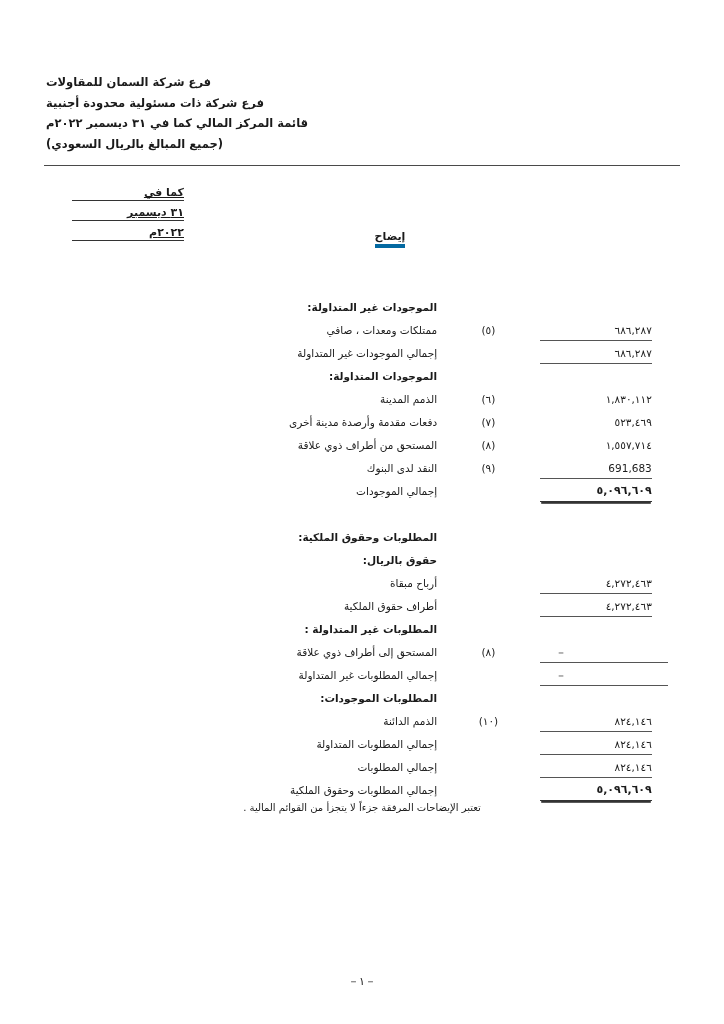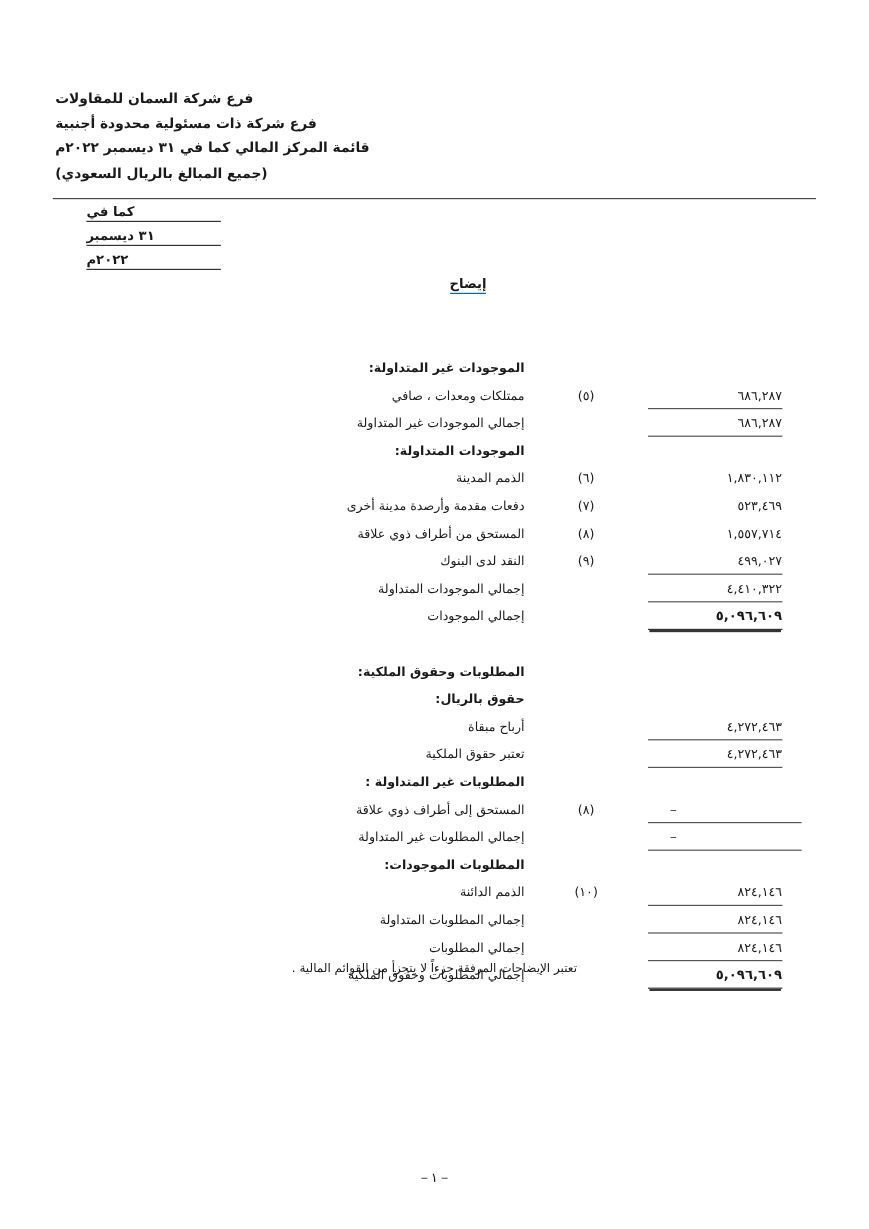--- a/index.html
+++ b/index.html
@@ -41,24 +41,25 @@
     top: 165px;
     left: 44px;
     width: 636px;
     height: 0;
     border-top: 1.3px solid #4a4a4a;
   }
 
   
   .colhead-amount {
     position: absolute;
-    top: 170px;
+    top: 186px;
     left: 72px;
     width: 112px;
-    text-align: left;
+    text-align: right;
+    text-decoration: underline;
   }
   .colhead-amount .ch {
     font-size: 11px;
     font-weight: bold;
     line-height: 13px;
     padding-bottom: 1px;
     margin-bottom: 5px;
     display: block;
     border-bottom: 1px solid #333;
     white-space: nowrap;
@@ -67,21 +68,21 @@
     position: absolute;
     top: 230px;
     left: 355px;
     width: 70px;
     text-align: center;
     font-size: 11px;
     font-weight: bold;
     line-height: 13px;
   }
   .colhead-note span {
-    border-bottom: 1px solid #0369a1;
+    border-bottom: 4px solid #0369a1;
     padding-bottom: 1px;
   }
 
   
   .statement {
     position: absolute;
     top: 268px;
     left: 44px;
     width: 636px;
   }
@@ -237,28 +238,21 @@
         <div class="lbl">المستحق من أطراف ذوي علاقة</div>
         <div class="note">(٨)</div>
         <div class="amt">
           <span class="v">١,٥٥٧,٧١٤</span>
         </div>
       </div>
       <div class="row">
         <div class="lbl">النقد لدى البنوك</div>
         <div class="note">(٩)</div>
         <div class="amt rule-single">
-          <span class="v">٤٩٩,٠٢٧</span>
-        </div>
-      </div>
-      <div class="row">
-        <div class="lbl">إجمالي الموجودات المتداولة</div>
-        <div class="note"></div>
-        <div class="amt rule-single">
-          <span class="v">٤,٤١٠,٣٢٢</span>
+          <span class="v">691,683</span>
         </div>
       </div>
       <div class="row gap-lg">
         <div class="lbl">إجمالي الموجودات</div>
         <div class="note"></div>
         <div class="amt rule-double bold">
           <span class="v">٥,٠٩٦,٦٠٩</span>
         </div>
       </div>
       <div class="row">
@@ -276,21 +270,21 @@
         </div>
       </div>
       <div class="row">
         <div class="lbl">أرباح مبقاة</div>
         <div class="note"></div>
         <div class="amt rule-single">
           <span class="v">٤,٢٧٢,٤٦٣</span>
         </div>
       </div>
       <div class="row">
-        <div class="lbl">تعتبر حقوق الملكية</div>
+        <div class="lbl">أطراف حقوق الملكية</div>
         <div class="note"></div>
         <div class="amt rule-single">
           <span class="v">٤,٢٧٢,٤٦٣</span>
         </div>
       </div>
       <div class="row">
         <div class="lbl bold">المطلوبات غير المتداولة :</div>
         <div class="note"></div>
         <div class="amt">
           <span class="v"></span>

